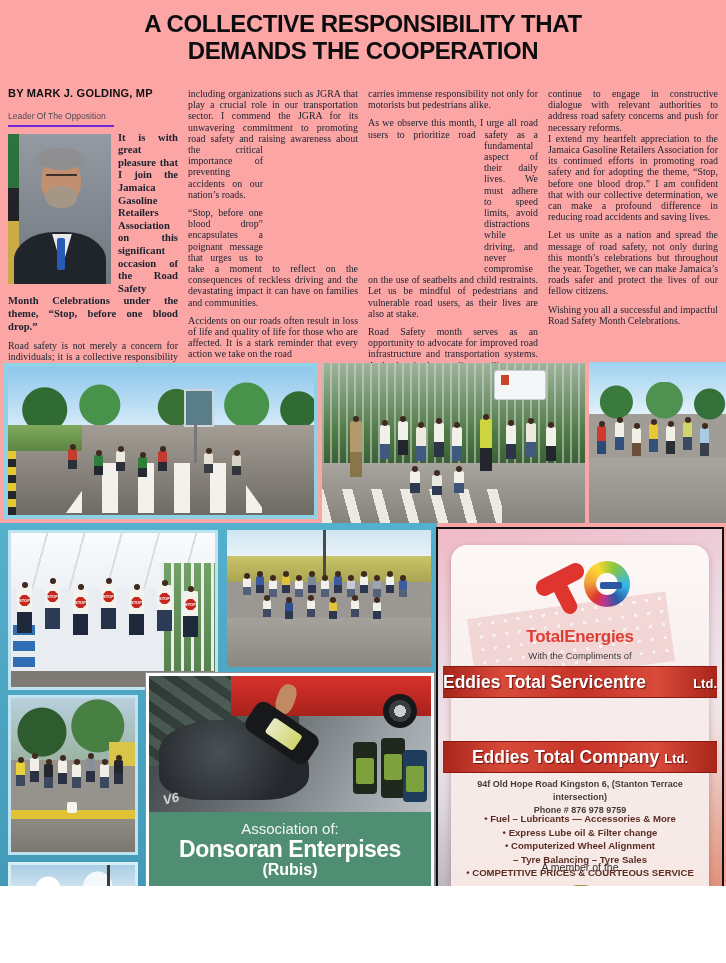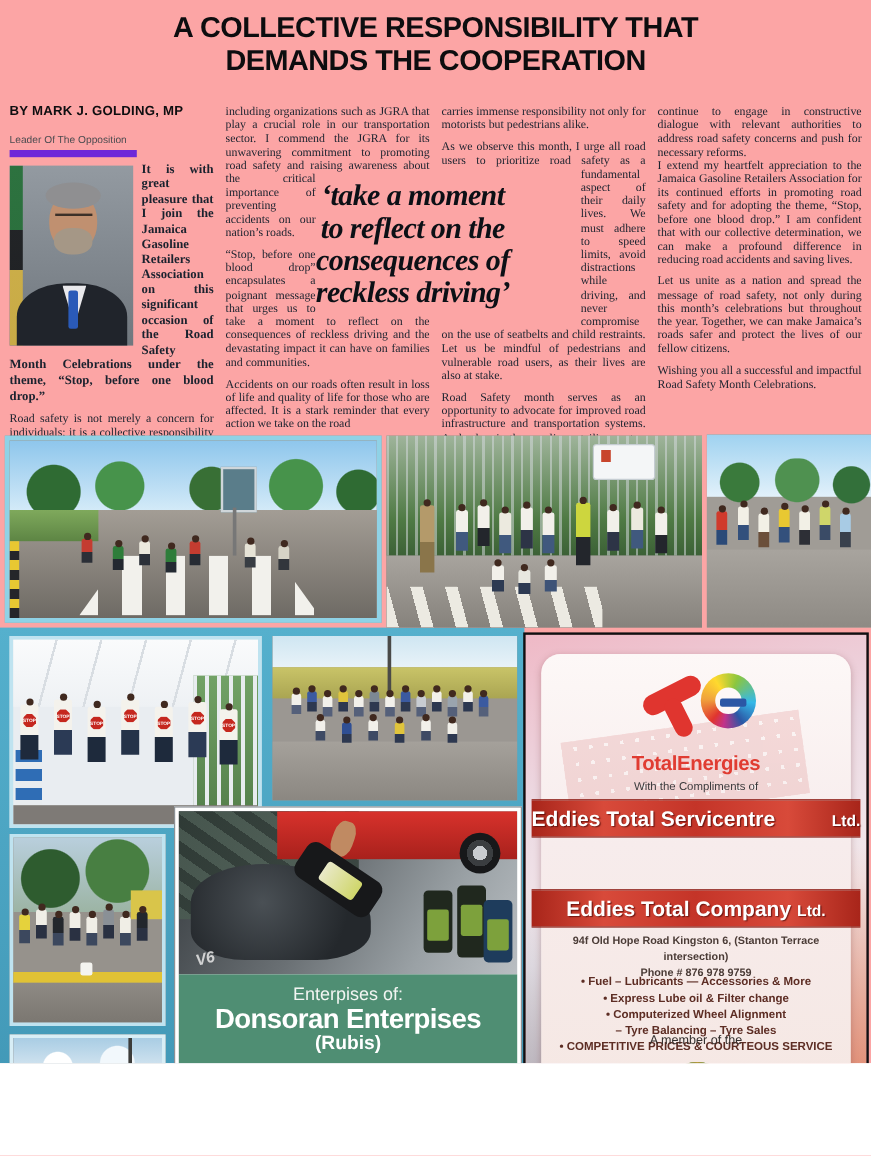--- a/index.html
+++ b/index.html
@@ -10,21 +10,21 @@
   .title{position:absolute;top:10px;left:0;width:726px;text-align:center;
     font-family:"Liberation Sans",sans-serif;font-weight:800;font-size:24px;line-height:27px;
     color:#0d0d0f;letter-spacing:-0.4px;}
 
   
   #article{position:absolute;left:8px;top:88px;width:712px;height:262px;display:flex;gap:10px;}
   .col{width:170px;position:relative;font-size:9.9px;line-height:11.2px;color:#1a222e;text-align:justify;}
   .col p{margin:0 0 7px 0;}
   .byline-author{font-family:"Liberation Sans",sans-serif;font-weight:800;font-size:11px;color:#0e0e10;letter-spacing:0.2px;}
   .byline-role{font-family:"Liberation Sans",sans-serif;font-size:8.5px;color:#4c4c50;
-    border-bottom:6px solid #6d28d9;display:inline-block;padding:1px 8px 2px 0;margin-bottom:5px;}
+    border-bottom:2px solid #6d28d9;display:inline-block;padding:1px 8px 2px 0;margin-bottom:5px;}
   .lead{font-weight:bold;font-size:10.6px;line-height:12.6px;}
 
   
   .portrait{float:left;width:103px;height:150px;margin:2px 7px 2px 0;position:relative;
     background:linear-gradient(180deg,#939aa1,#70777e);overflow:hidden;}
   .flagstripe{position:absolute;left:0;top:0;width:11px;height:100%;
     background:linear-gradient(180deg,#1b6b2e 0 36%,#101113 36% 58%,#d8b43c 58% 100%);opacity:.85;}
   .p-suit{position:absolute;left:6px;bottom:-10px;width:92px;height:62px;background:#20242b;border-radius:45% 45% 0 0;}
   .p-shirt{position:absolute;left:44px;bottom:16px;width:20px;height:34px;background:#e9e9ec;clip-path:polygon(50% 100%,0 0,100% 0);}
   .p-tie{position:absolute;left:49px;bottom:14px;width:8px;height:32px;background:#2a5ab8;border-radius:2px;}
@@ -176,26 +176,20 @@
     </div>
 
     <div class="col">
       <p style="margin-bottom:0;">continue to engage in constructive dialogue with relevant authorities to address road safety concerns and push for necessary reforms.</p>
       <p>I extend my heartfelt appreciation to the Jamaica Gasoline Retailers Association for its continued efforts in promoting road safety and for adopting the theme, “Stop, before one blood drop.” I am confident that with our collective determination, we can make a profound difference in reducing road accidents and saving lives.</p>
       <p>Let us unite as a nation and spread the message of road safety, not only during this month’s celebrations but throughout the year. Together, we can make Jamaica’s roads safer and protect the lives of our fellow citizens.</p>
       <p>Wishing you all a successful and impactful Road Safety Month Celebrations.</p>
     </div>
   </div>
 
-  <div class="pullquote">
-    <div>‘take a moment</div>
-    <div>to reflect on the</div>
-    <div>consequences of</div>
-    <div>reckless driving’</div>
-  </div>
 
   <div id="backdrop"></div>
 
   <div class="photo" style="left:4px;top:363px;width:314px;height:156px;border:4px solid #8fd2e6;box-sizing:border-box;background:#9a948c;">
     <div class="layer" style="left:0;top:0;width:306px;height:58px;background:linear-gradient(180deg,#8ec6ec,#d3eaf8);"></div>
     <div class="layer" style="left:0;top:14px;width:306px;height:48px;background:
       radial-gradient(circle at 12% 60%,#2f6b33 0 22px,transparent 23px),
       radial-gradient(circle at 30% 50%,#47934b 0 20px,transparent 21px),
       radial-gradient(circle at 55% 55%,#386f35 0 18px,transparent 19px),
       radial-gradient(circle at 78% 50%,#47934b 0 22px,transparent 23px),
@@ -357,21 +351,21 @@
       <div class="don-jug"></div>
       <div class="don-bottle" style="right:54px;top:66px;"></div>
       <div class="don-bottle" style="right:26px;top:62px;height:60px;"></div>
       <div class="don-bottle" style="right:4px;top:74px;background:#1e3c5c;"></div>
       <div class="don-v6">V6</div>
     </div>
     <div class="don-green">
       <div class="don-stripe" style="right:-60px;bottom:34px;"></div>
       <div class="don-stripe" style="right:-80px;bottom:18px;height:13px;"></div>
       <div class="don-stripe" style="right:-95px;bottom:2px;height:7px;"></div>
-      <div class="don-compl">Enterpises of:</div>
+      <div class="don-compl">Association of:</div>
       <div class="don-name">Donsoran Enterpises</div>
       <div class="don-sub">(Rubis)</div>
       <div class="don-phone">
         <span class="ph-ico">☎</span><span>876 930 1219</span>
       </div>
       <div class="crest" style="right:6px;bottom:4px;width:42px;height:42px;">
         <i class="c-in"></i>
         <i class="c-ll"></i>
         <i class="c-lr"></i>
         <i class="c-sh"></i>

